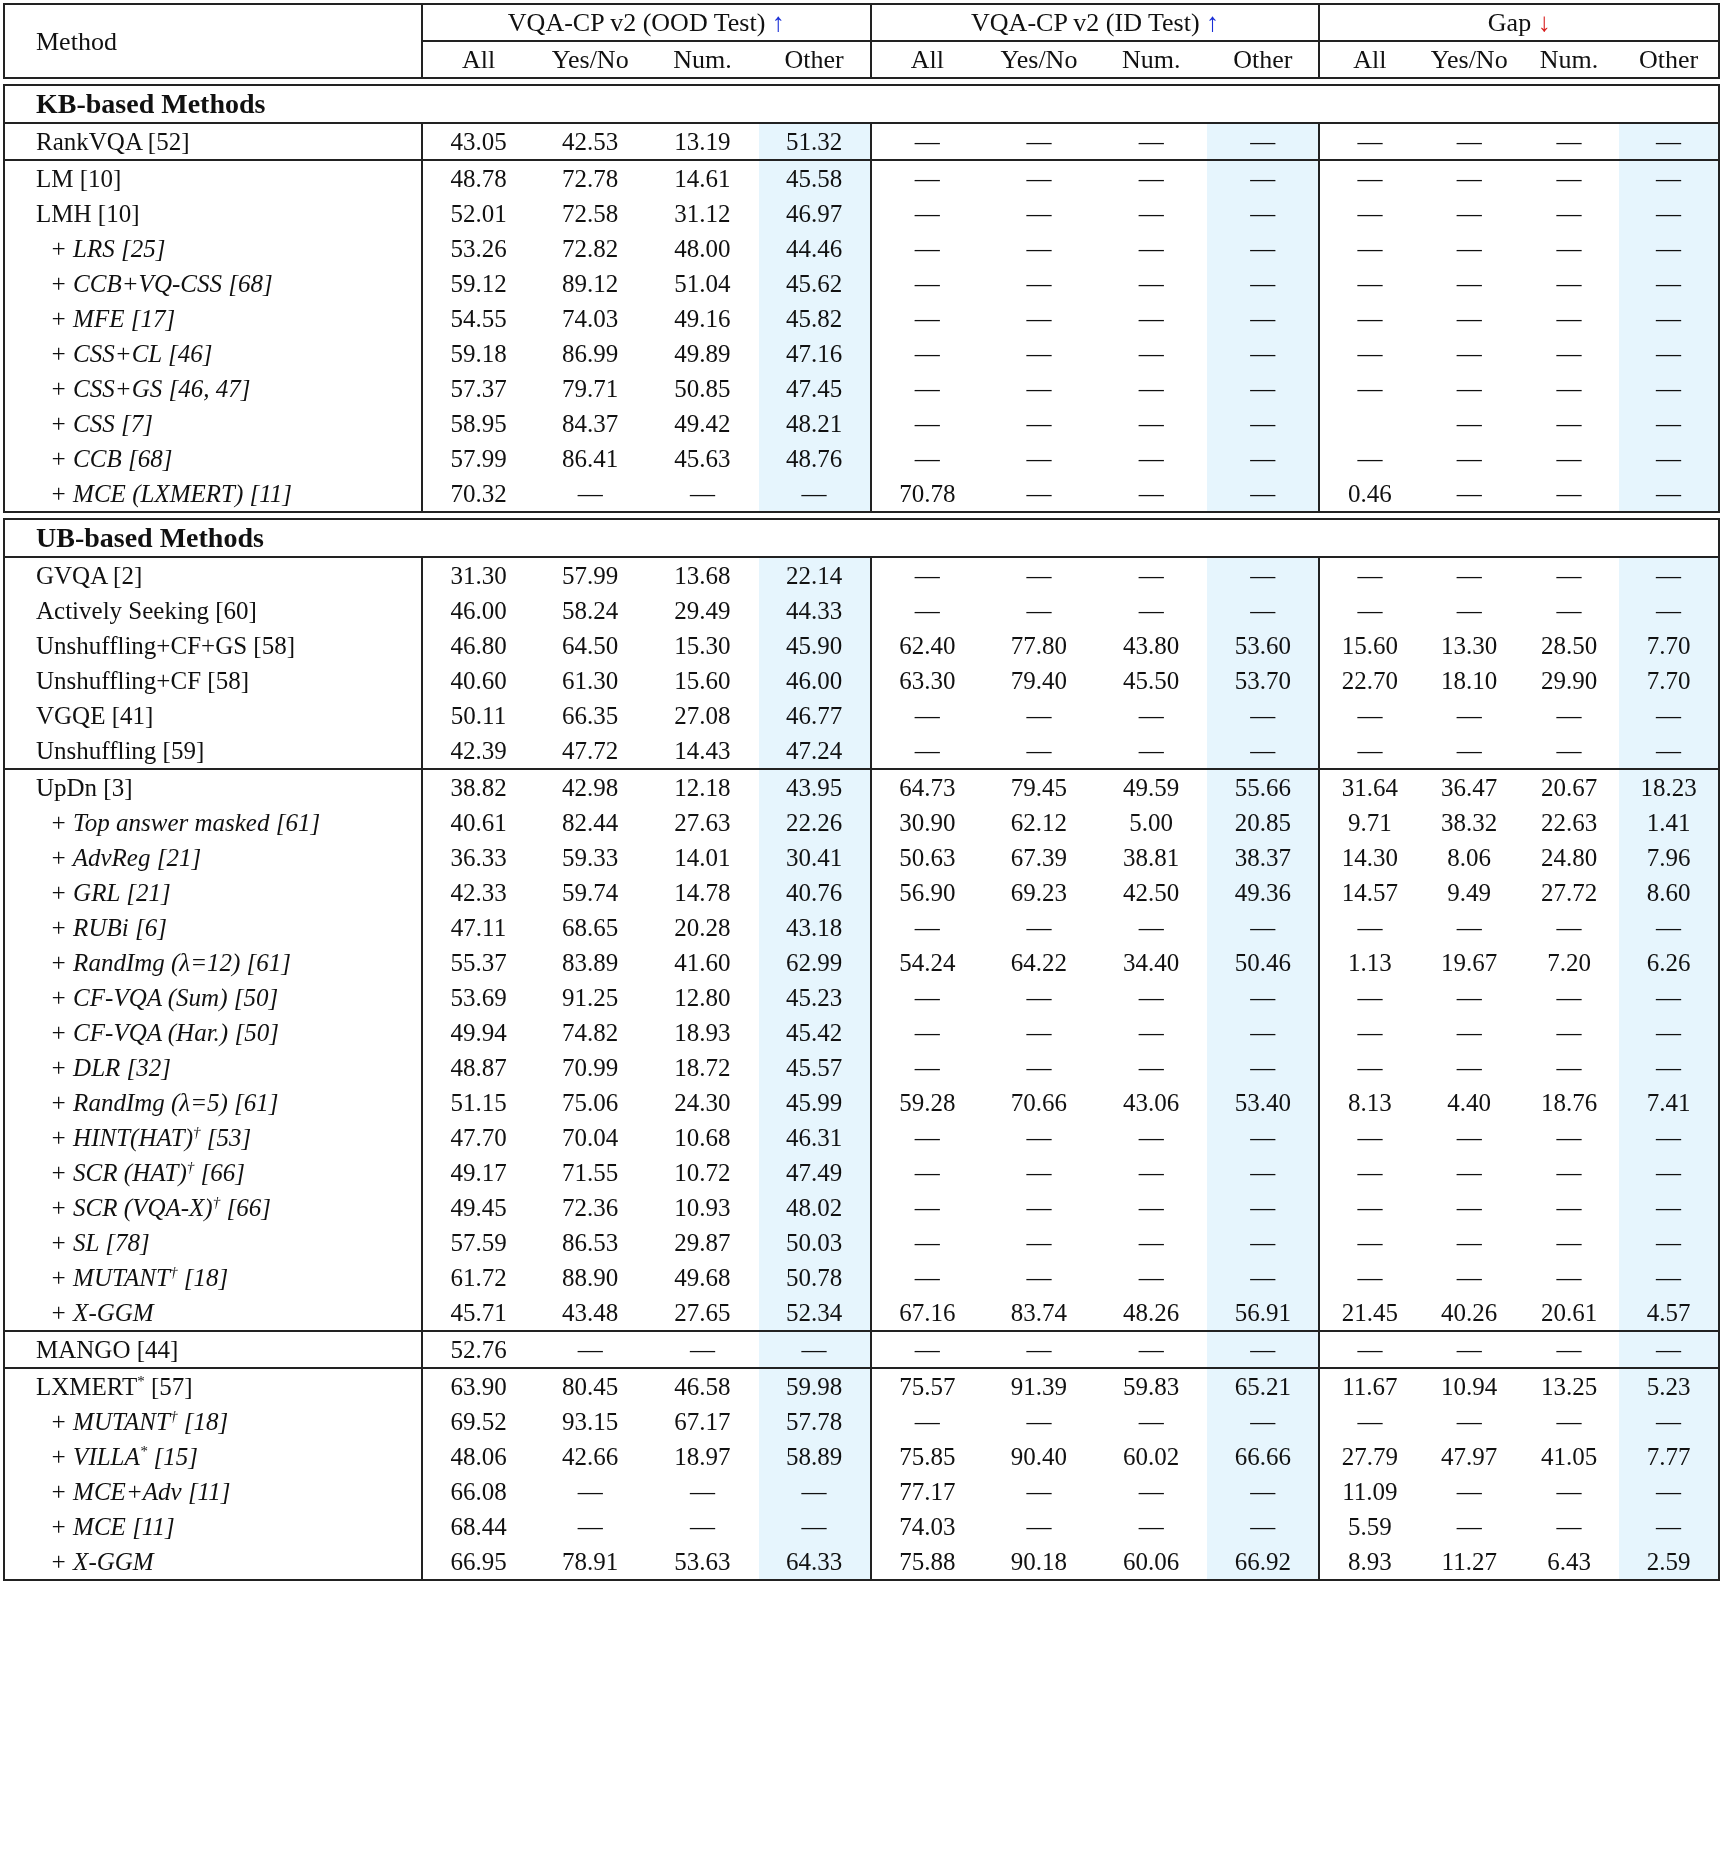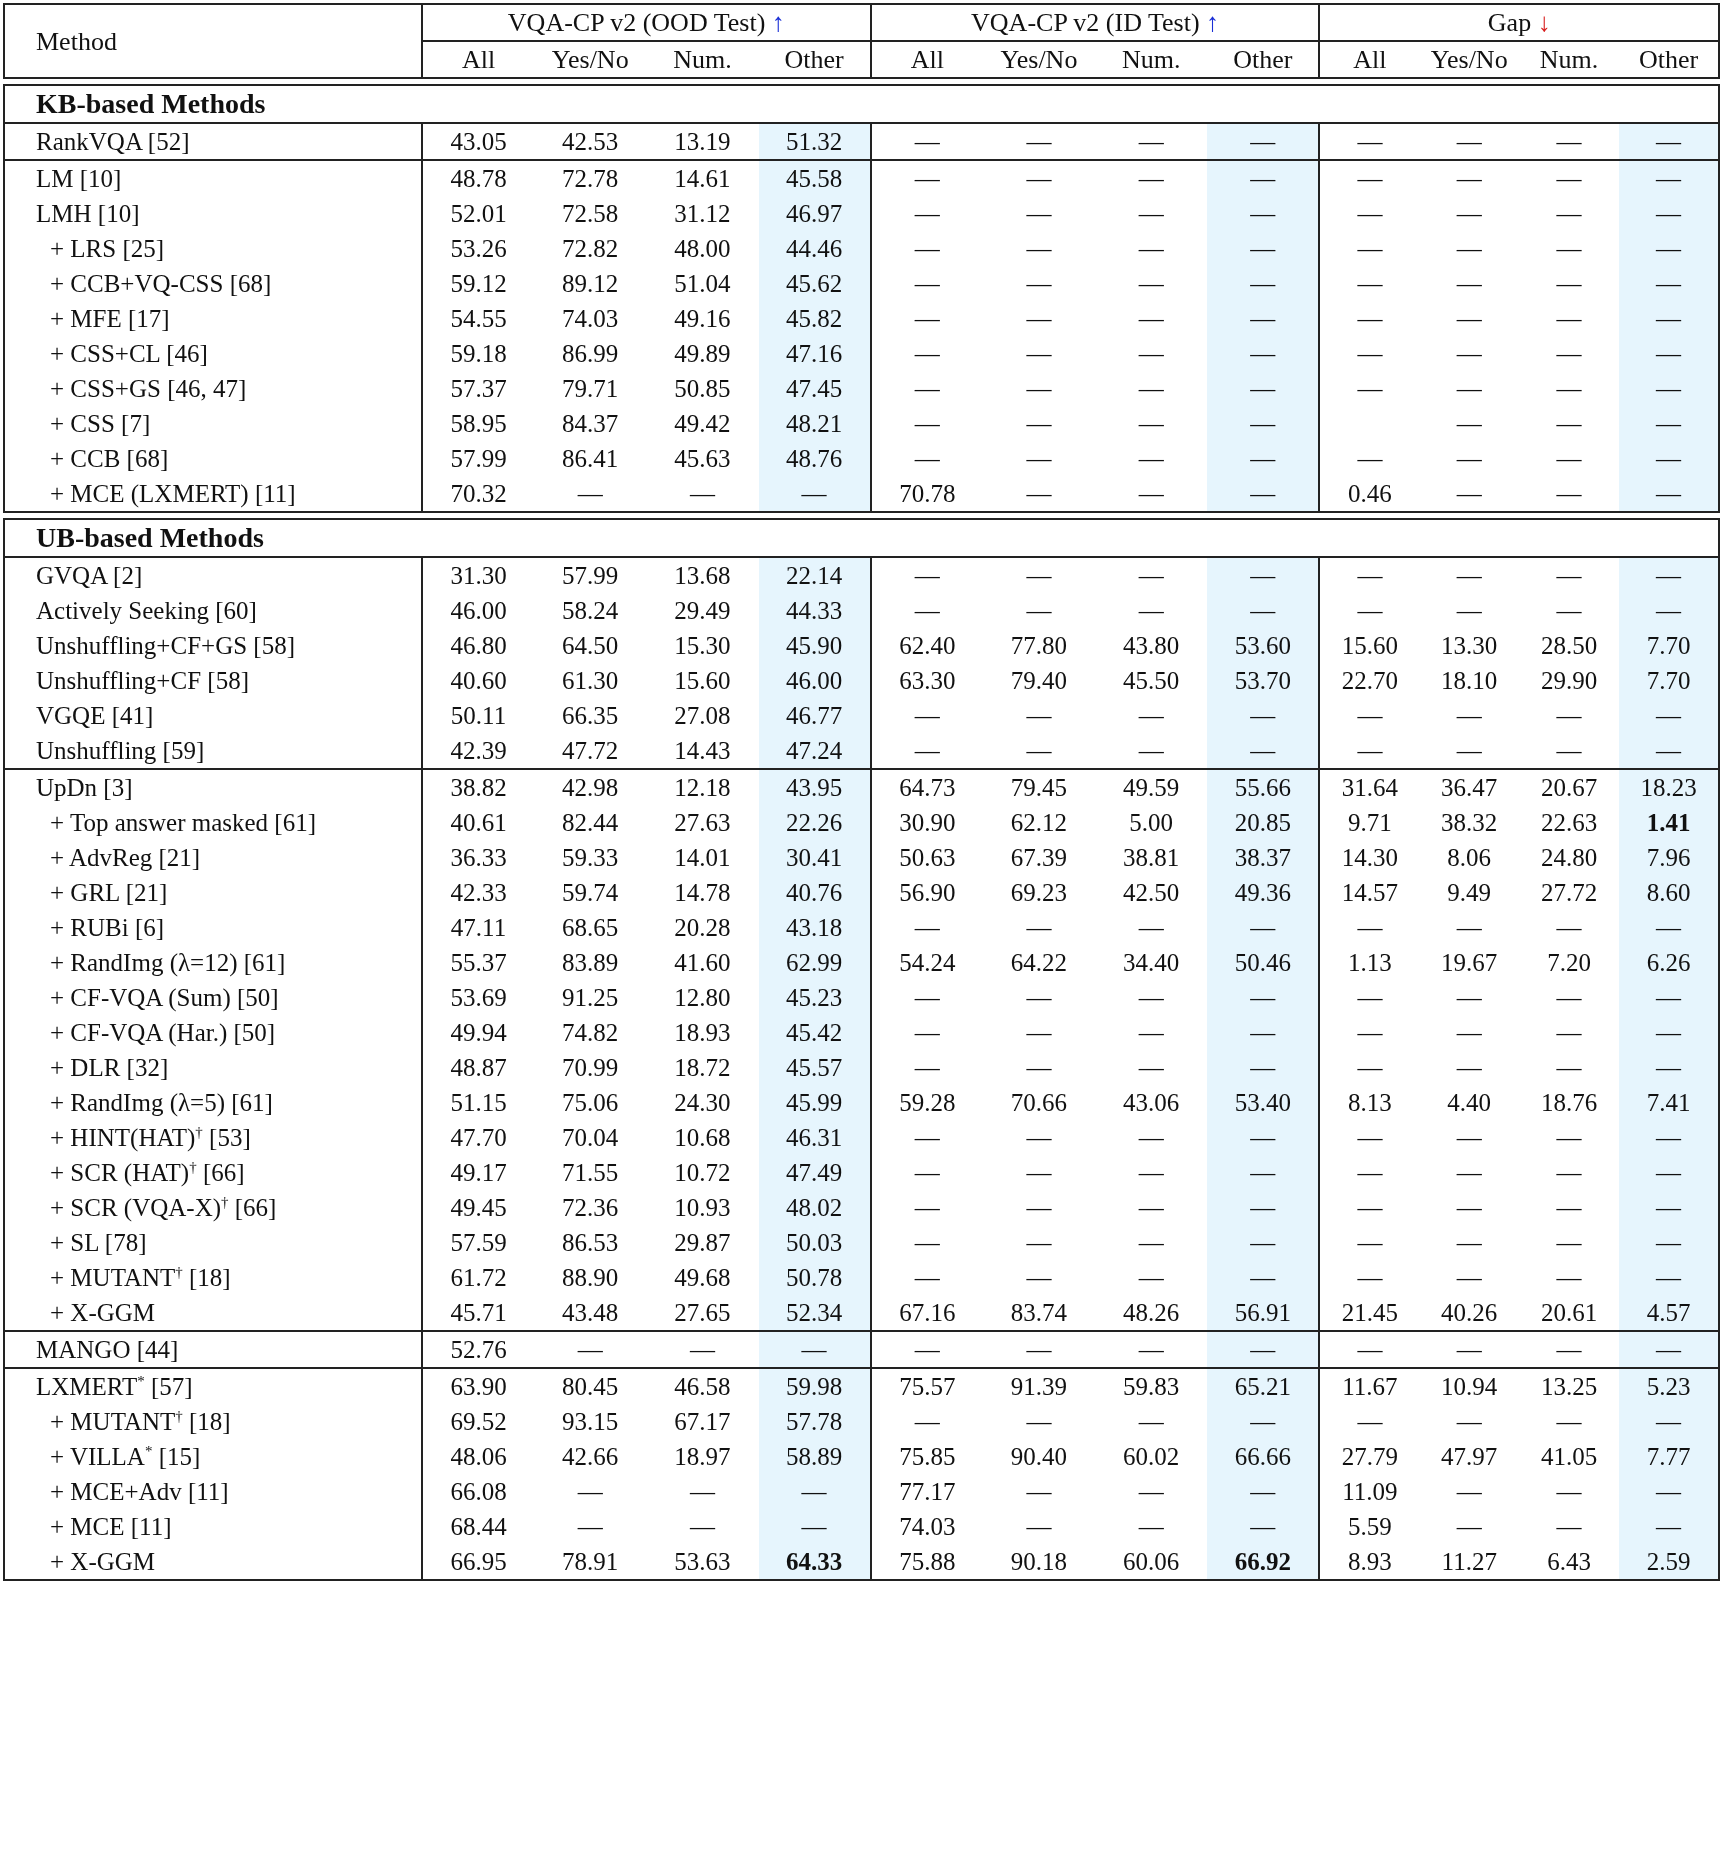--- a/index.html
+++ b/index.html
@@ -15,27 +15,27 @@
   col.c-num { width: 91px; }
   col.c-gap { width: 81px; }
   td, th { padding: 0; height: 35px; line-height: 35px; font-weight: normal; white-space: nowrap; }
   .num { text-align: center; }
   .other { background: #e6f5fd; }
   .bl { border-left: 2px solid #222; }
   .br { border-right: 2px solid #222; }
   .bt { border-top: 2px solid #222; }
   .bb { border-bottom: 2px solid #222; }
   .method { padding-left: 31px; text-align: left; }
-  .indent { padding-left: 45px; }
+  .indent { padding-left: 45px; font-style: italic; }
   .section td { font-weight: bold; font-size: 28px; height: 36px; line-height: 36px; }
   .head th { font-size: 26px; }
   .arrow-up { color: #1a2fd6; }
   .arrow-down { color: #d81e1e; }
   .sep-row td { height: 5px; line-height: 5px; padding: 0; border: none; background: #fff; }
-  .bold { font-weight: bold; text-align: center; }
+  .bold { font-weight: normal; text-align: center; }
   sup { font-size: 15px; line-height: 0; vertical-align: super; }
 </style>
 </head>
 <body>
 
 <div class="wrap">
   <table>
     <colgroup>
       <col class="c-method">
       <col class="c-num">

